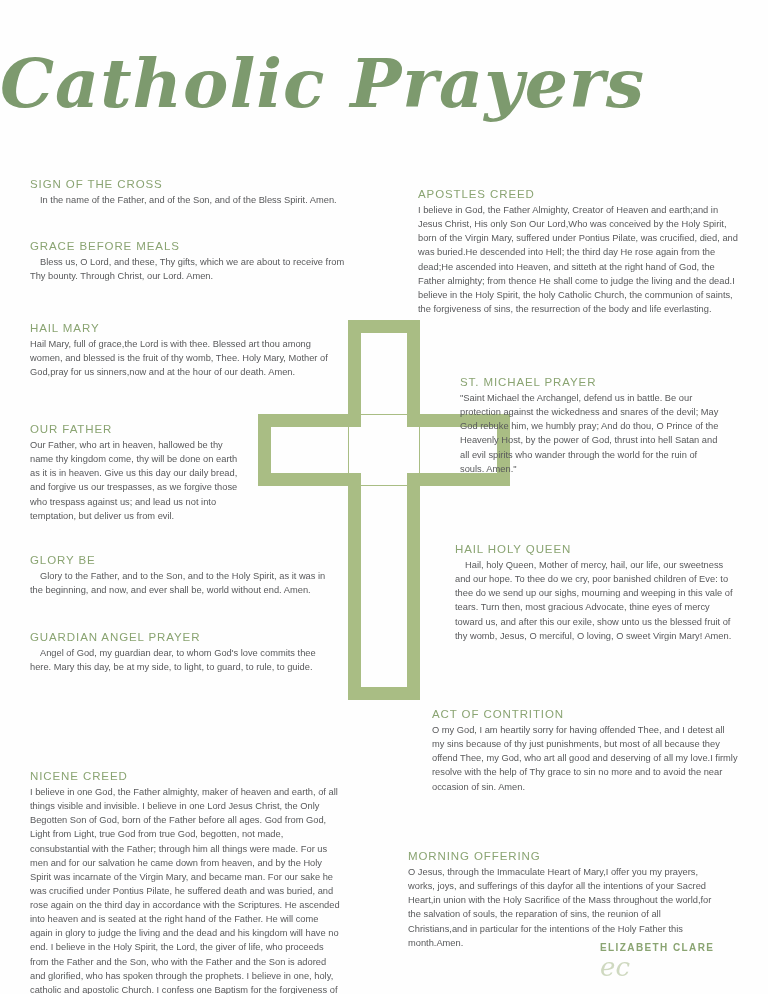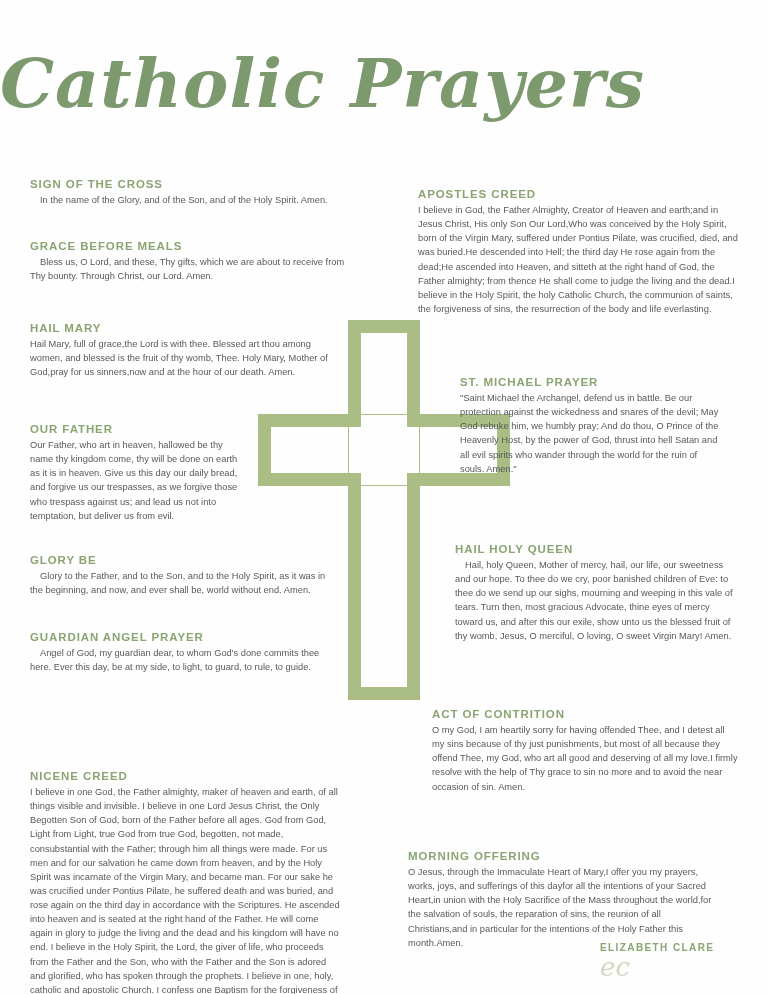--- a/index.html
+++ b/index.html
@@ -83,21 +83,21 @@
     background: #fefefe;
   }
 
   
   .prayer {
     position: absolute;
   }
   .prayer h2 {
     margin: 0 0 3px 0;
     font-size: 11.5px;
-    font-weight: 700;
+    font-weight: 400;
     letter-spacing: 0.9px;
     color: #8aa472;
     text-transform: uppercase;
     font-family: "Liberation Sans", sans-serif;
   }
   .prayer p {
     margin: 0;
     font-size: 9.3px;
     line-height: 1.52;
     color: #58595b;
@@ -156,21 +156,21 @@
 
   <div class="cross-wrap">
     <div class="cross-v"></div>
     <div class="cross-h"></div>
     <div class="cross-mask-a"></div>
     <div class="cross-mask-b"></div>
   </div>
 
   <section class="prayer indent" id="p-sign">
     <h2>SIGN OF THE CROSS</h2>
-    <p>In the name of the Glory, and of the Son, and of the Holy Spirit.  Amen.</p>
+    <p>In the name of the Father, and of the Son, and of the Bless Spirit.  Amen.</p>
   </section>
 
   <section class="prayer indent" id="p-grace">
     <h2>GRACE BEFORE MEALS</h2>
     <p>Bless us, O Lord, and these, Thy gifts, which we are about to receive from Thy bounty. Through Christ, our Lord. Amen.</p>
   </section>
 
   <section class="prayer" id="p-hailmary">
     <h2>HAIL MARY</h2>
     <p>Hail Mary, full of grace,the Lord is with thee.  Blessed art thou among women, and blessed is the fruit of thy womb, Thee.  Holy Mary, Mother of God,pray for us sinners,now and at the hour of our death. Amen.</p>
@@ -181,21 +181,21 @@
     <p>Our Father, who art in heaven, hallowed be thy name thy kingdom come, thy will be done on earth as it is in heaven.  Give us this day our daily bread, and forgive us our trespasses, as we forgive those who trespass against us; and lead us not into temptation, but deliver us from evil.</p>
   </section>
 
   <section class="prayer indent" id="p-glorybe">
     <h2>GLORY BE</h2>
     <p>Glory to the Father, and to the Son, and to the Holy Spirit, as it was in the beginning, and now, and ever shall be, world without end. Amen.</p>
   </section>
 
   <section class="prayer indent" id="p-guardian">
     <h2>GUARDIAN ANGEL PRAYER</h2>
-    <p>Angel of God, my guardian dear, to whom God's done commits thee here. Ever this day, be at my side, to light, to guard, to rule, to guide.</p>
+    <p>Angel of God, my guardian dear, to whom God's love commits thee here. Mary this day, be at my side, to light, to guard, to rule, to guide.</p>
   </section>
 
   <section class="prayer" id="p-nicene">
     <h2>NICENE CREED</h2>
     <p>I believe in one God, the Father almighty, maker of heaven and earth, of all things visible and invisible.  I believe in one Lord Jesus Christ, the Only Begotten Son of God, born of the Father before all ages.  God from God, Light from Light, true God from true God, begotten, not made, consubstantial with the Father; through him all things were made.  For us men and for our salvation he came down from heaven, and by the Holy Spirit was incarnate of the Virgin Mary, and became man.  For our sake he was crucified under Pontius Pilate, he suffered death and was buried, and rose again on the third day in accordance with the Scriptures.  He ascended into heaven and is seated at the right hand of the Father.  He will come again in glory to judge the living and the dead and his kingdom will have no end.  I believe in the Holy Spirit, the Lord, the giver of life, who proceeds from the Father and the Son, who with the Father and the Son is adored and glorified, who has spoken through the prophets.  I believe in one, holy, catholic and apostolic Church.  I confess one Baptism for the forgiveness of sins and I look forward to the resurrection of the dead and the life of the world to come. Amen.</p>
   </section>
 
   <section class="prayer" id="p-apostles">
     <h2>APOSTLES CREED</h2>
     <p>I believe in God, the Father Almighty, Creator of Heaven and earth;and in Jesus Christ, His only Son Our Lord,Who was conceived by the Holy Spirit, born of the Virgin Mary, suffered under Pontius Pilate, was crucified, died, and was buried.He descended into Hell; the third day He rose again from the dead;He ascended into Heaven, and sitteth at the right hand of God, the Father almighty; from thence He shall come to judge the living and the dead.I believe in the Holy Spirit, the holy Catholic Church, the communion of saints, the forgiveness of sins, the resurrection of the body and life everlasting.</p>

